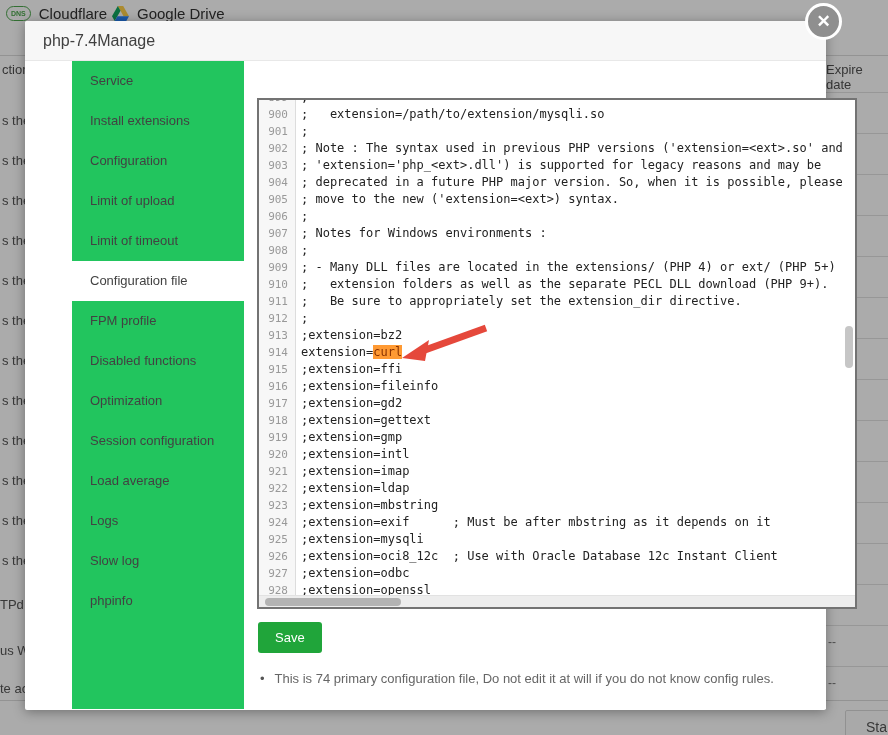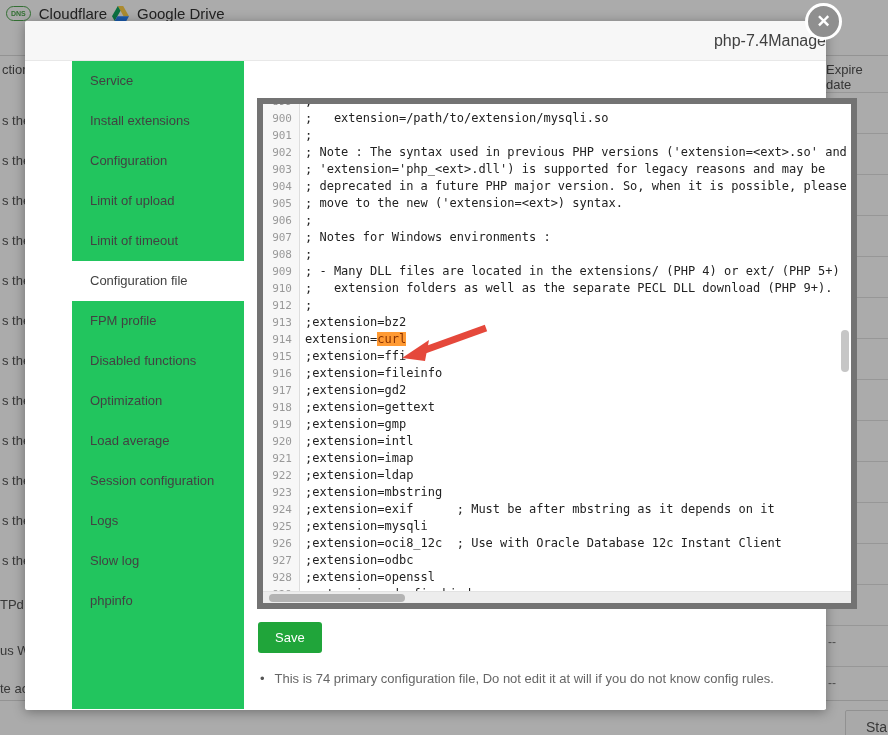--- a/index.html
+++ b/index.html
@@ -21,31 +21,31 @@
             border:1px solid #d9d9d9; border-radius:2px; font-size:14px; color:#555; padding:8px 0 0 20px; }
 
   
   .overlay { position:absolute; inset:0; background:rgba(0,0,0,0.33); }
 
   
   .modal { position:absolute; left:25px; top:21px; width:801px; height:689px; background:#fff;
            border-radius:2px; box-shadow:0 2px 12px rgba(0,0,0,0.35); }
   .modal-header { height:40px; background:#f7f7f7; border-bottom:1px solid #e8e8e8;
                   font-size:16px; color:#404040; line-height:40px; padding-left:18px;
-                  border-radius:2px 2px 0 0;text-align:right; }
+                  border-radius:2px 2px 0 0; }
   .modal-body { display:flex; height:648px; }
 
   .sidebar { width:172px; background:#22c55e; flex-shrink:0;margin-left:47px; }
   .side-item { height:40px; line-height:40px; padding-left:18px; font-size:13px; color:#424242; cursor:pointer; }
   .side-item.active { background:#fff; }
 
   .content { position:relative; flex:1; background:#fff; }
   .tips { position:absolute; left:13px; top:12px; font-size:13px; color:#666; white-space:nowrap; }
 
-  .editor { position:absolute; left:13px; top:37px; width:600px; height:511px; border:6px solid #737373;
+  .editor { position:absolute; left:13px; top:37px; width:600px; height:511px; border:2px solid #737373;
             background:#fff; overflow:hidden; cursor:text; }
   .code-scroll { position:absolute; left:0; right:0; top:-11px; }
   .code-line { display:flex; height:17px; }
   .ln { width:37px; flex-shrink:0; text-align:right; padding-right:7px; background:#f7f7f7;
         border-right:1px solid #ddd; color:#999; font:11px/17px "DejaVu Sans Mono",monospace; }
   .code { padding-left:5px; white-space:pre; font:12px/17px "DejaVu Sans Mono",monospace; color:#222; }
   .hl-mark { background:var(--hl-bg,#ff9a33); color:var(--hl-fg,#8a3200); }
 
   .vscroll-thumb { position:absolute; right:2px; top:226px; width:8px; height:42px; border-radius:4px;
                    background:#c6c6c6; cursor:pointer; }
@@ -151,22 +151,22 @@
       <div class="sidebar" id="sidebar">
           <div class="side-item">Service</div>
           <div class="side-item">Install extensions</div>
           <div class="side-item">Configuration</div>
           <div class="side-item">Limit of upload</div>
           <div class="side-item">Limit of timeout</div>
           <div class="side-item active">Configuration file</div>
           <div class="side-item">FPM profile</div>
           <div class="side-item">Disabled functions</div>
           <div class="side-item">Optimization</div>
+          <div class="side-item">Session configuration</div>
           <div class="side-item">Load average</div>
-          <div class="side-item">Session configuration</div>
           <div class="side-item">Logs</div>
           <div class="side-item">Slow log</div>
           <div class="side-item">phpinfo</div>
         </div>
       <div class="content">
 
         <div class="editor">
           <div class="code-scroll" id="code-scroll">
               <div class="code-line">
                 <span class="ln">899</span>
@@ -208,20 +208,24 @@
                 <span class="ln">908</span>
                 <span class="code">;</span>
               </div>
               <div class="code-line">
                 <span class="ln">909</span>
                 <span class="code">; - Many DLL files are located in the extensions/ (PHP 4) or ext/ (PHP 5+)</span>
               </div>
               <div class="code-line">
                 <span class="ln">910</span>
                 <span class="code">;   extension folders as well as the separate PECL DLL download (PHP 9+).</span>
+              </div>
+              <div class="code-line">
+                <span class="ln">911</span>
+                <span class="code">;   Be sure to appropriately set the extension_dir directive.</span>
               </div>
               <div class="code-line">
                 <span class="ln">912</span>
                 <span class="code">;</span>
               </div>
               <div class="code-line">
                 <span class="ln">913</span>
                 <span class="code">;extension=bz2</span>
               </div>
               <div class="code-line">

